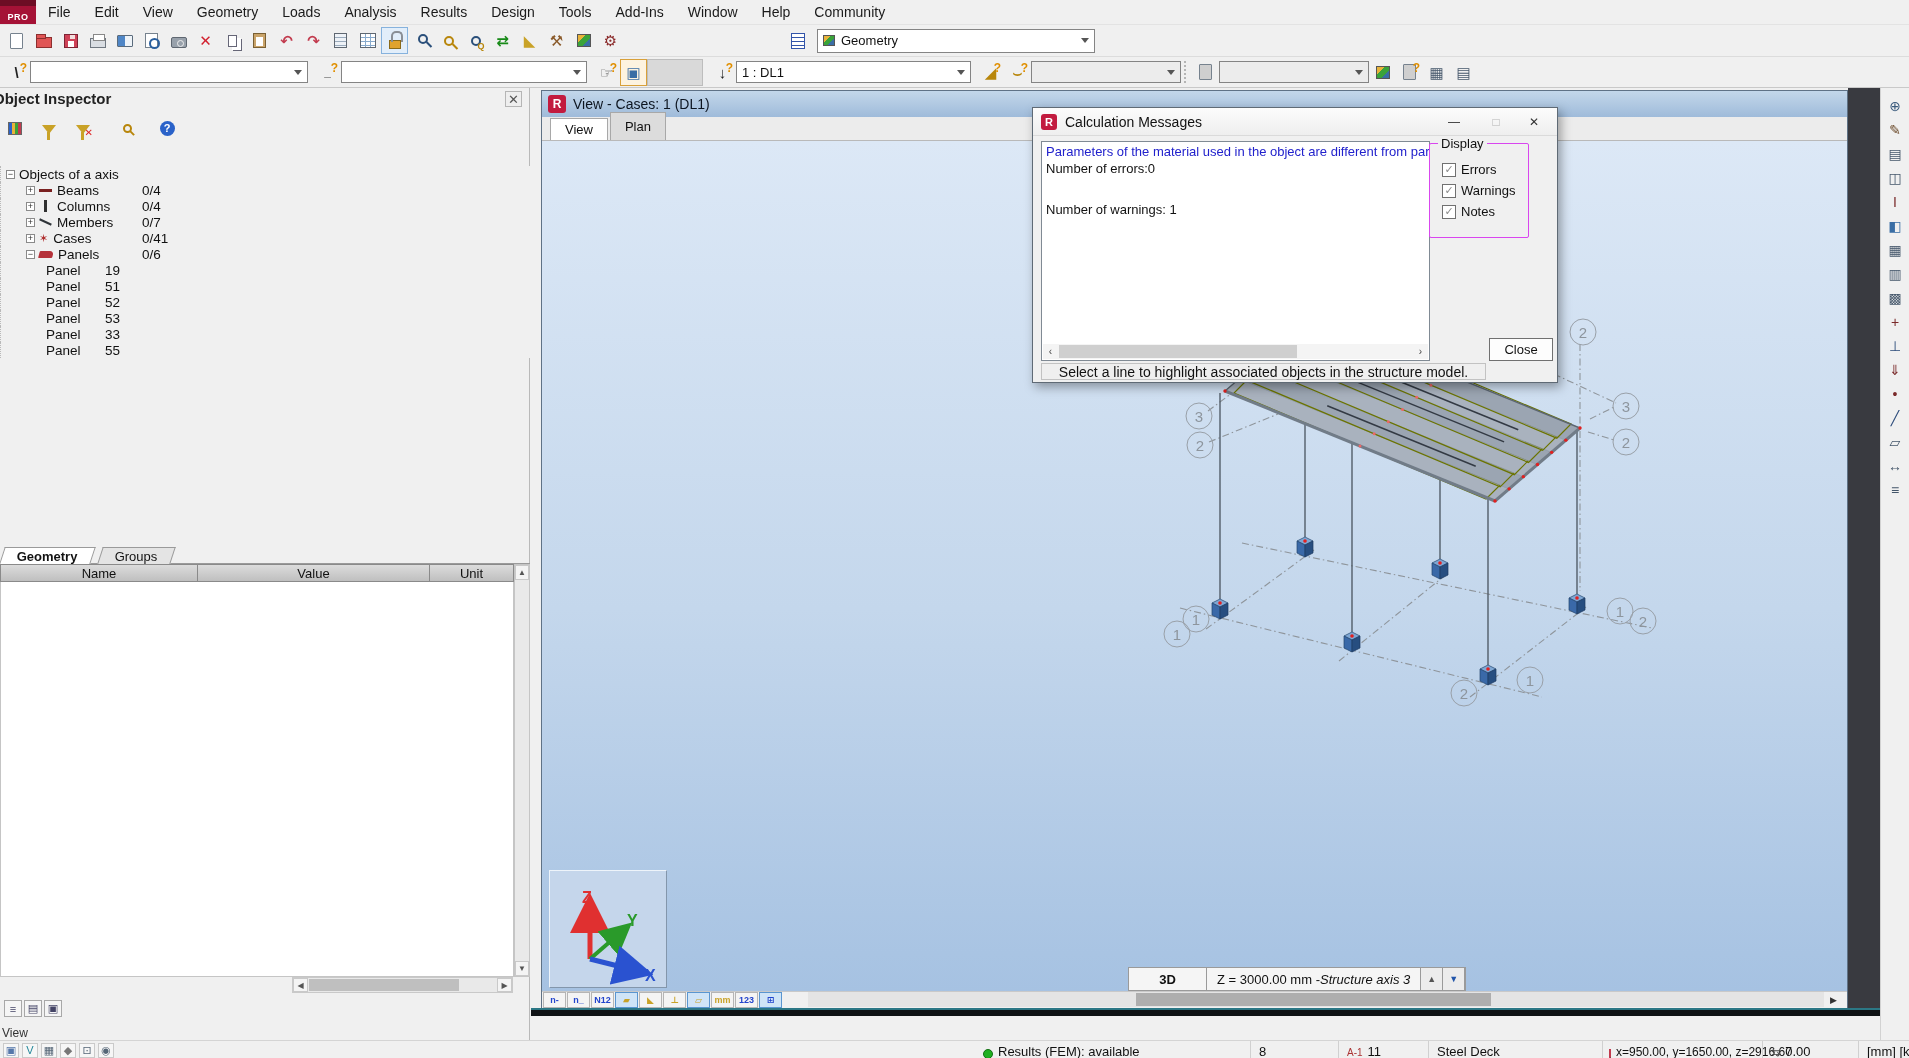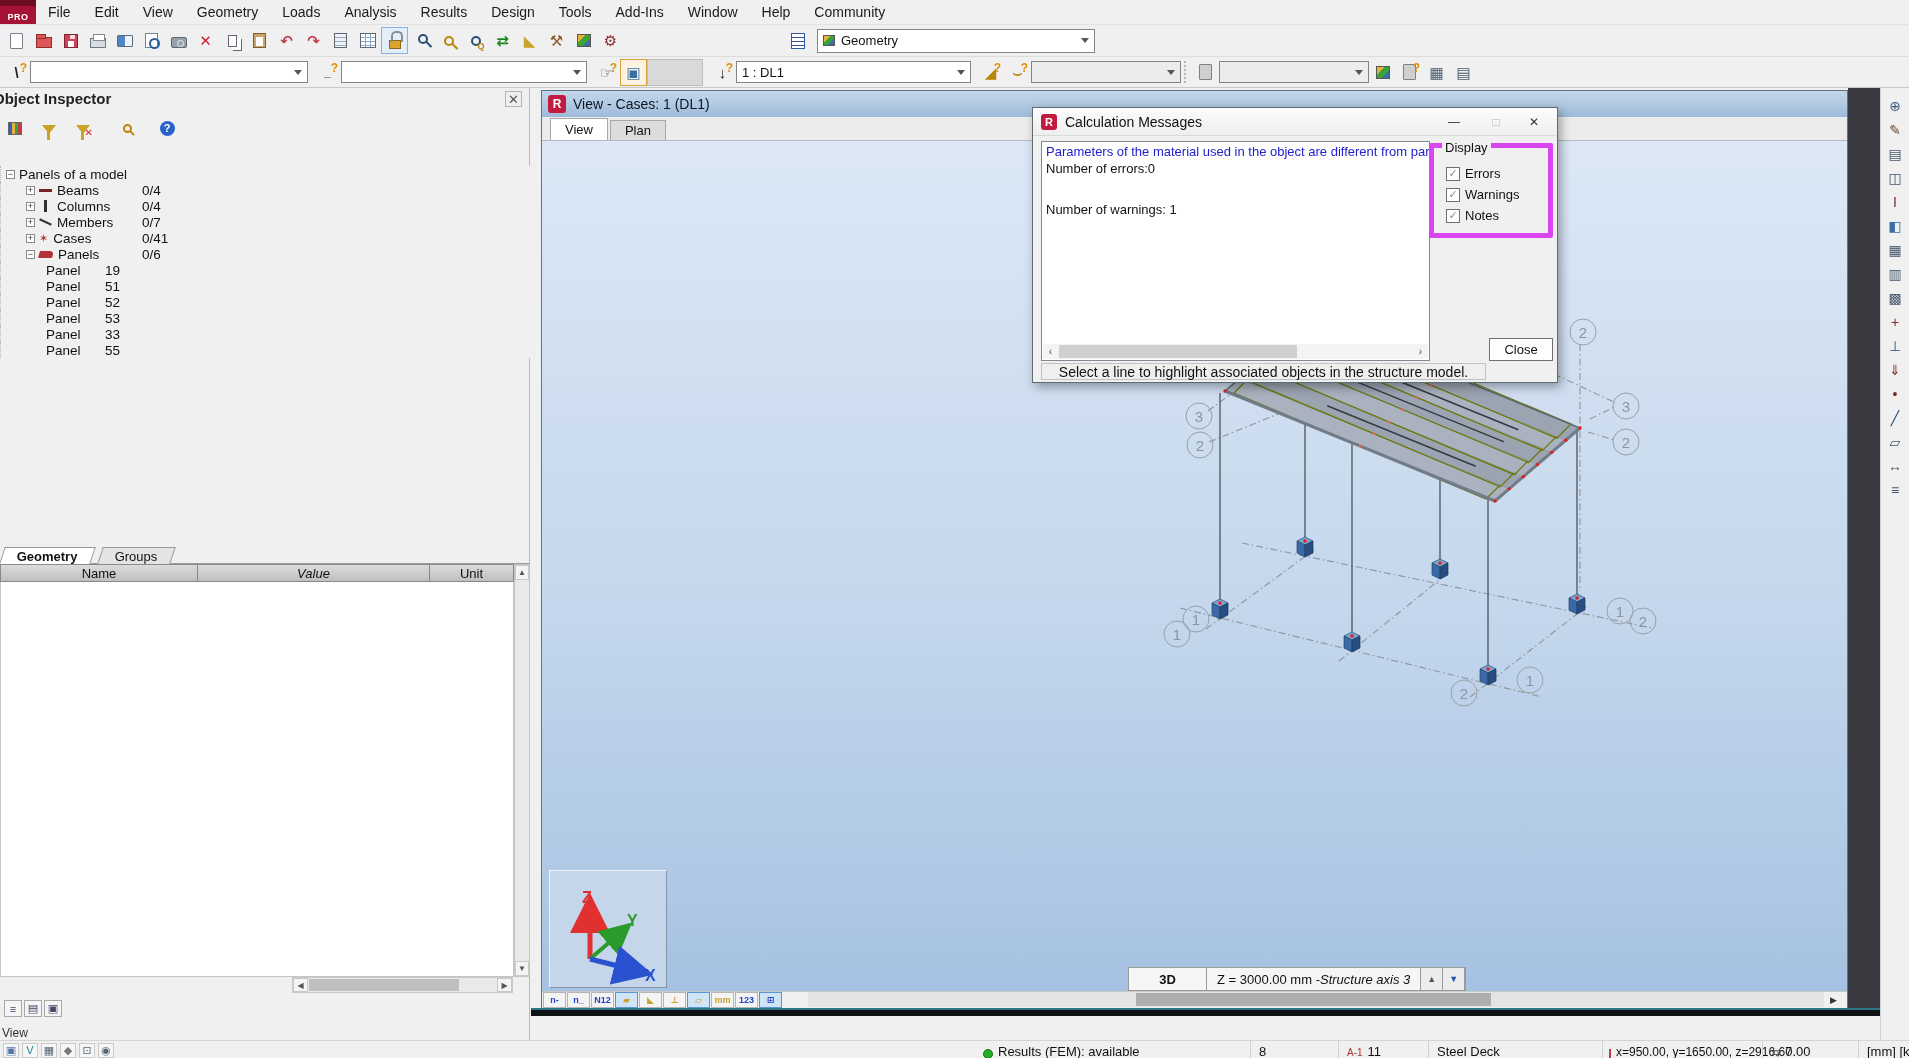--- a/index.html
+++ b/index.html
@@ -100,21 +100,21 @@
   #insp-bottom-tabs{position:absolute;left:4px;top:912px;display:flex;gap:2px;}
   .ibt{width:18px;height:17px;border:1px solid #a8a8a8;background:#f5f5f5;display:flex;align-items:center;justify-content:center;font-size:11px;color:#446;}
   #bottom-caption{position:absolute;left:2px;top:938px;font-size:12px;color:#333;}
   
   #mdi-right{position:absolute;left:1848px;top:88px;width:32px;height:926px;background:#393a40;}
   #mdi-bottom{position:absolute;left:531px;top:1008px;width:1349px;height:8px;background:#0f1215;border-top:2px solid #2b7785;}
   #vwin{position:absolute;left:541px;top:90px;width:1307px;height:918px;border:1px solid #5f7286;background:#f0f0f0;}
   #vtitle{position:absolute;left:0;top:0;width:100%;height:26px;background:linear-gradient(#c3d7ea,#9fbbda);display:flex;align-items:center;padding-left:6px;gap:7px;font-size:14px;color:#0d1520;}
   .ricon{width:18px;height:18px;background:#c21b3f;border-radius:3px;color:#fff;font-weight:bold;font-size:12px;display:flex;align-items:center;justify-content:center;}
   #vtabs{position:absolute;left:0;top:26px;width:100%;height:24px;background:#ececec;display:flex;align-items:flex-end;padding-left:8px;gap:2px;border-bottom:1px solid #b9b9b9;}
-  .wtab{height:20px;padding:0 14px;display:flex;align-items:center;font-size:13px;border:1px solid #a8a8a8;border-bottom:none;background:#dcdcdc;}
+  .wtab{height:28px;padding:0 14px;display:flex;align-items:center;font-size:13px;border:1px solid #a8a8a8;border-bottom:none;background:#dcdcdc;}
   .wtab.active{background:#fff;height:22px;}
   #viewport{position:absolute;left:0;top:50px;width:1305px;height:850px;background:linear-gradient(180deg,#dce8f6 0%,#c4d7ec 55%,#a6c2e2 100%);overflow:hidden;}
   #scene{position:absolute;left:0;top:0;}
   .bubble{position:absolute;width:27px;height:27px;border:1.4px solid #99a0a8;border-radius:50%;color:#8d959d;font-size:15px;display:flex;align-items:center;justify-content:center;transform:translate(-50%,-50%);background:transparent;}
   #triad{position:absolute;left:7px;top:729px;width:118px;height:118px;background:#c5d6eb;border:1px solid #eef4fa;border-right-color:#8396ab;border-bottom-color:#8396ab;}
   #bar3d{position:absolute;left:586px;top:826px;height:24px;display:flex;background:#f5f5f5;border:1px solid #9a9a9a;font-size:13px;}
   #bar3d .seg{display:flex;align-items:center;justify-content:center;padding:0 10px;border-right:1px solid #9a9a9a;white-space:nowrap;}
   #bar3d .spin{width:22px;display:flex;align-items:center;justify-content:center;font-size:9px;border-right:1px solid #9a9a9a;background:#ececec;}
   #vbottom{position:absolute;left:0;top:900px;width:1305px;height:17px;background:#f0f0f0;display:flex;align-items:center;border-top:1px solid #c9c9c9;}
   .vbi{width:23px;height:16px;border:1px solid #b5b5b5;background:#f4f4f4;display:flex;align-items:center;justify-content:center;font-size:9px;font-weight:bold;margin-left:1px;overflow:hidden;white-space:nowrap;}
@@ -127,21 +127,21 @@
   .vtb{width:25px;height:24px;display:flex;align-items:center;justify-content:center;font-size:14px;border:1px solid transparent;flex:0 0 auto;}
   
   #dlg{position:absolute;left:1032px;top:107px;width:526px;height:276px;background:#f0f0f0;border:1px solid #5f6a75;box-shadow:3px 4px 10px rgba(0,0,0,.35);}
   #dlg-title{position:absolute;left:0;top:0;width:100%;height:28px;background:linear-gradient(#fcfcfc,#eeeeee);display:flex;align-items:center;gap:8px;padding-left:8px;font-size:14px;border-bottom:1px solid #dadada;}
   .dbtn{position:absolute;top:4px;width:30px;height:20px;display:flex;align-items:center;justify-content:center;font-size:12px;color:#333;}
   #dlg-msgbox{position:absolute;left:8px;top:33px;width:389px;height:220px;background:#fff;border:1px solid #808a94;overflow:hidden;}
   .mline{padding:2px 4px 0 4px;font-size:13px;white-space:nowrap;}
   #dlg-msgscroll{position:absolute;left:1px;bottom:1px;width:385px;height:15px;background:#f4f4f4;}
   #dlg-msgthumb{position:absolute;left:16px;top:1px;width:238px;height:13px;background:#cfcfcf;}
   .marr{position:absolute;top:0;width:15px;height:15px;display:flex;align-items:center;justify-content:center;font-size:10px;color:#444;}
-  #dlg-display{position:absolute;left:396px;top:35px;width:124px;height:95px;border:5px solid #d946ef;border-radius:2px;}
+  #dlg-display{position:absolute;left:396px;top:35px;width:100px;height:95px;border:1px solid #d946ef;border-radius:2px;}
   #dlg-display legend,#dlg-display .lg{position:absolute;top:-8px;left:8px;background:#f0f0f0;padding:0 3px;font-size:13px;}
   .cbrow{position:absolute;left:12px;display:flex;align-items:center;gap:5px;font-size:13px;}
   .cb{width:14px;height:14px;background:#fff;border:1px solid #707070;display:flex;align-items:center;justify-content:center;font-size:11px;color:#8a8a8a;}
   #dlg-close{position:absolute;left:456px;top:230px;width:64px;height:23px;background:#fdfdfd;border:1px solid #707070;display:flex;align-items:center;justify-content:center;font-size:13px;}
   #dlg-hint{position:absolute;left:8px;top:255px;width:445px;height:17px;border:1px solid #c2c2c2;background:#efefef;display:flex;align-items:center;justify-content:center;font-size:14px;}
   
   #statusbar{position:absolute;left:0;top:1040px;width:1909px;height:18px;background:#f0f0f0;border-top:1px solid #d4d4d4;font-size:13px;}
   .st-seg{position:absolute;top:0;height:18px;display:flex;align-items:flex-end;gap:5px;border-left:1px solid #d0d0d0;padding-left:8px;white-space:nowrap;}
   #st-icons{position:absolute;left:3px;top:0;height:18px;display:flex;align-items:center;gap:3px;}
   .sticon{width:16px;height:15px;display:flex;align-items:center;justify-content:center;font-size:11px;border:1px solid #cacaca;background:#f6f6f6;}
@@ -344,21 +344,21 @@
         <span class="mag2"></span>
       </span>
     <span class="itool" style="margin-left:6px">
         <span class="help">?</span>
       </span>
   </div>
   <div id="tree">
       <div class="trow">
         <span class="tguide" style="width: 6px; flex: 0 0 auto;"></span>
         <span class="exp">−</span>
-        <span>Panels of a model</span>
+        <span>Objects of a axis</span>
       </div>
       <div class="trow">
         <span class="tguide" style="width: 26px; flex: 0 0 auto;"></span>
         <span class="exp">+</span>
         <span class="tic tic-beam"></span>
         <span>Beams</span>
         <span class="tcount">0/4</span>
       </div>
       <div class="trow">
         <span class="tguide" style="width: 26px; flex: 0 0 auto;"></span>
@@ -422,21 +422,21 @@
   <div id="insp-tabs">
       <div class="itab active" style="left: 2px;">
         <span>Geometry</span>
       </div>
       <div class="itab" style="left: 100px;">
         <span>Groups</span>
       </div>
     </div>
   <div id="val-head">
       <div class="vh" style="width: 198px;">Name</div>
-      <div class="vh" style="width: 232px; font-style: italic;">Value</div>
+      <div class="vh" style="width: 232px;">Value</div>
       <div class="vh" style="width: 84px;">Unit</div>
     </div>
   <div id="val-body"></div>
   <div id="val-scroll">
     <span class="sarr" style="top:0">▲</span>
     <span class="sarr" style="bottom:0">▼</span>
   </div>
   <div id="insp-hscroll">
     <span class="harr" style="left:0">◀</span>
     <span class="harr" style="right:0">▶</span>

